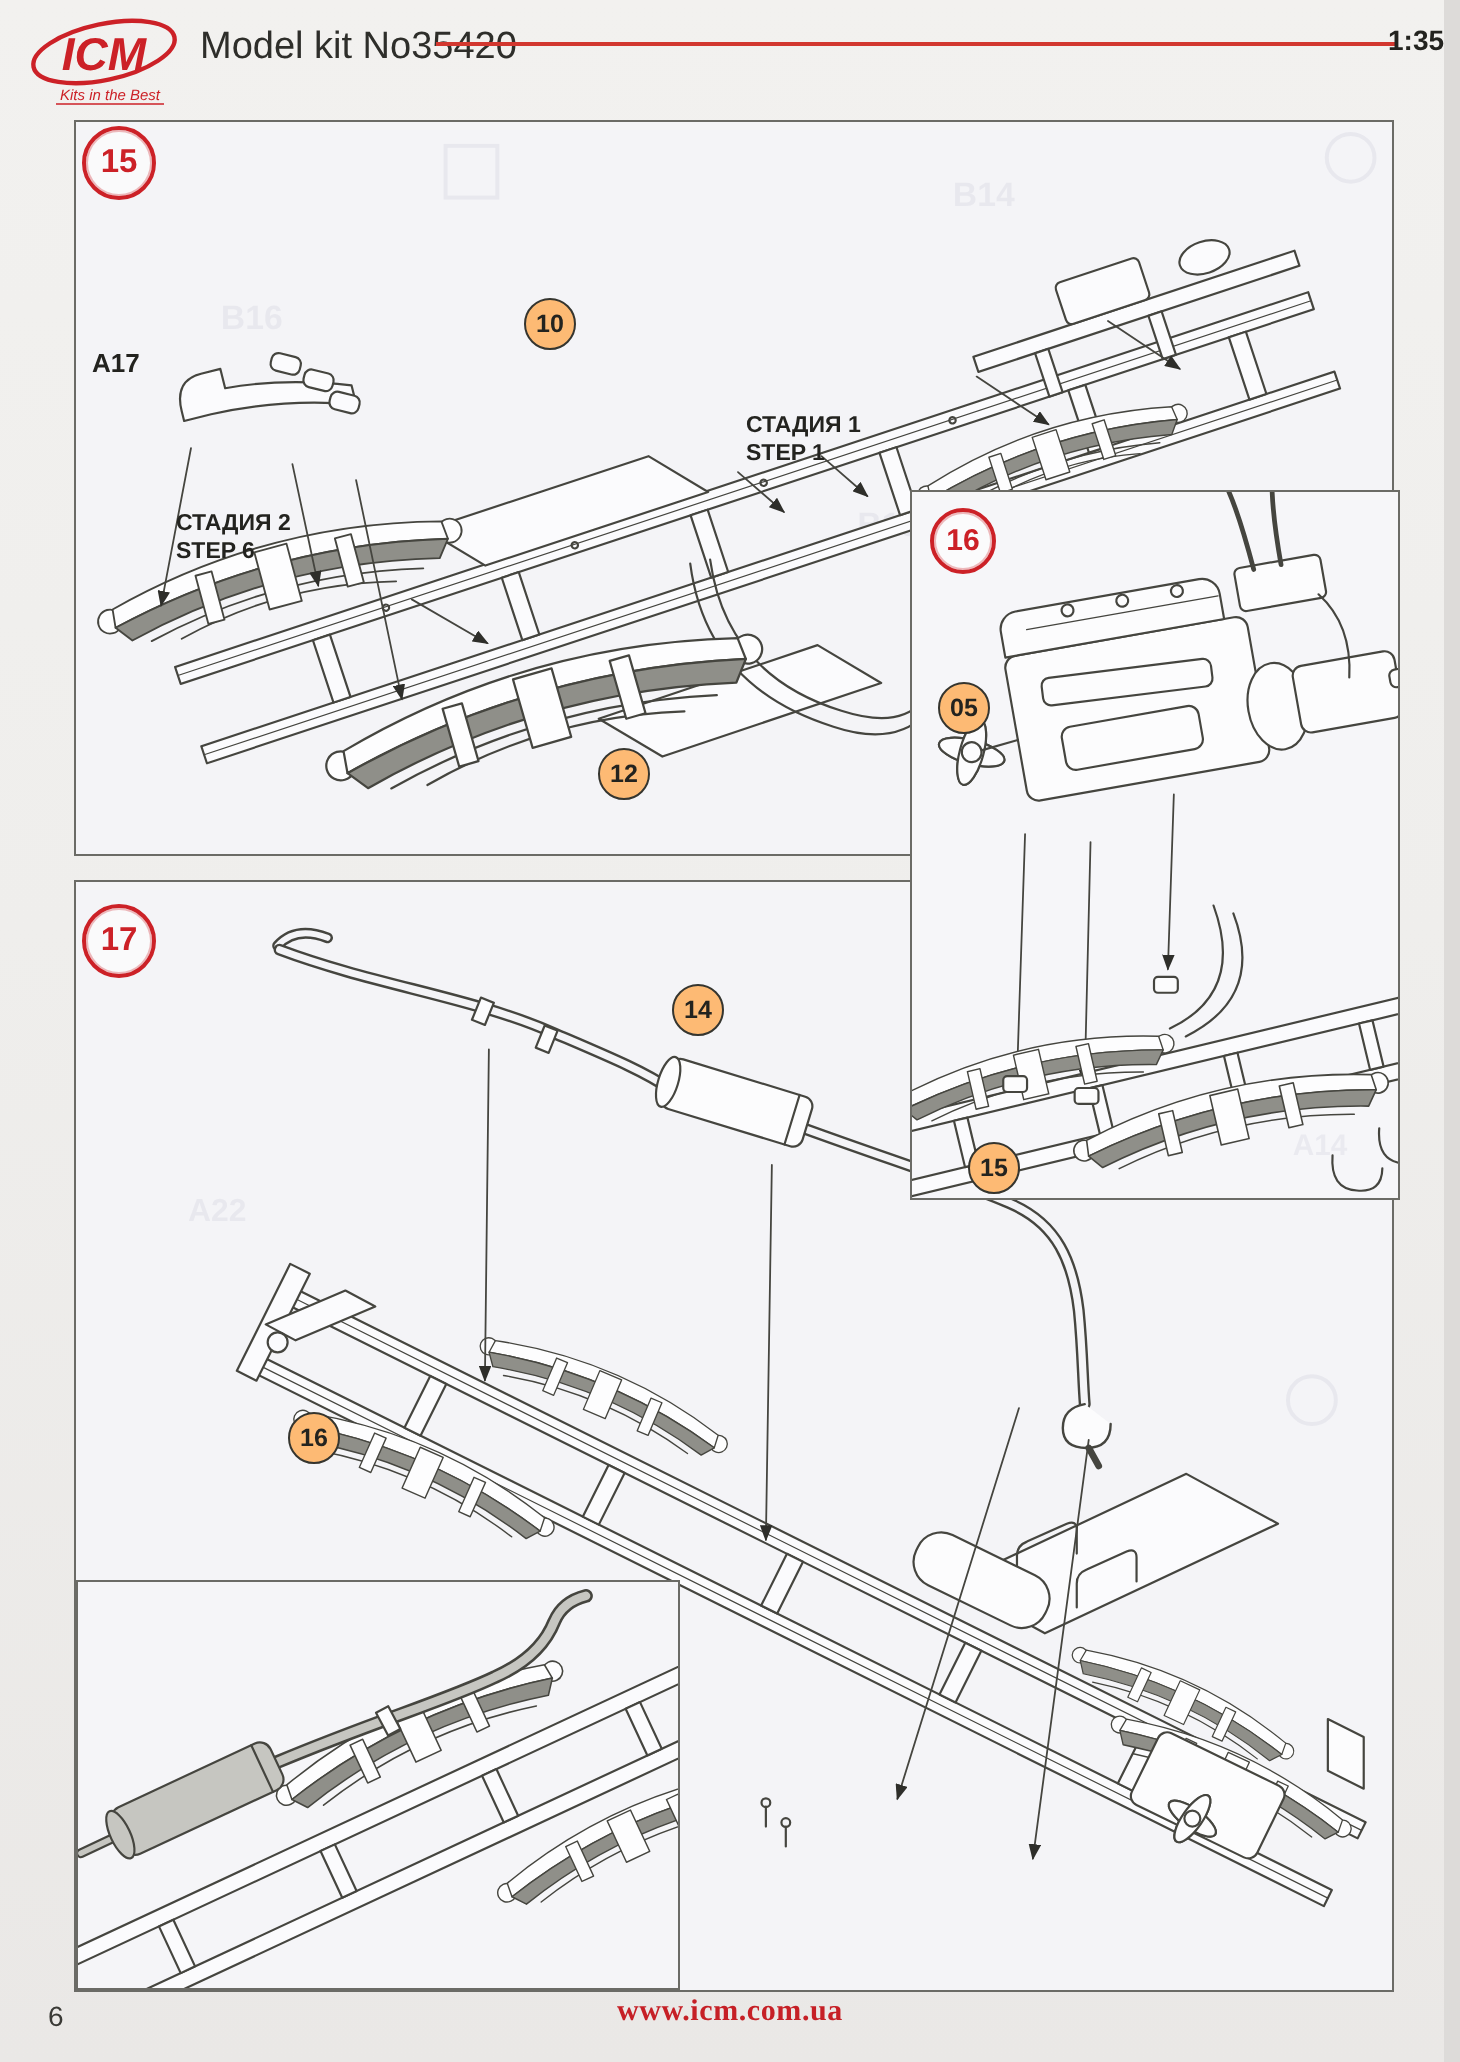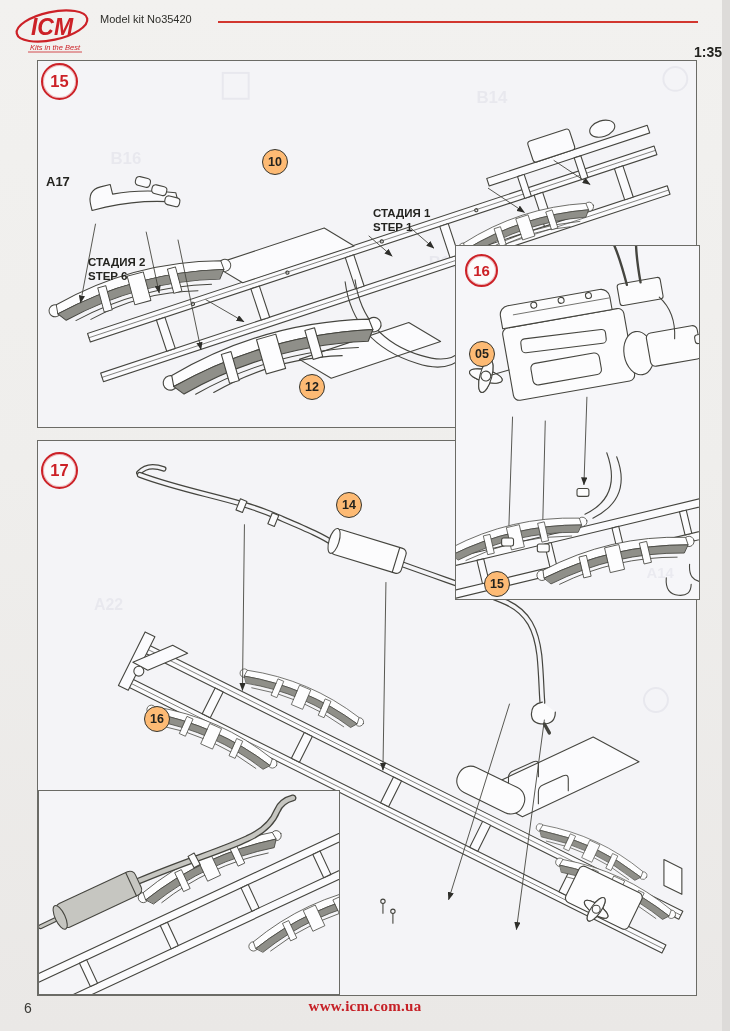--- a/index.html
+++ b/index.html
@@ -2,23 +2,23 @@
 <html><head>
 <meta charset="utf-8">
 <style>
   html,body{margin:0;padding:0;background:#dddbd9;}
   .page{position:relative;width:722px;height:1031px;overflow:hidden;
         font-family:"Liberation Sans", sans-serif;
         background:linear-gradient(180deg,#f2f1ef 0%,#efeeec 45%,#eae8e6 100%);}
   
   .hdr{position:absolute;left:0;top:0;width:730px;height:56px;}
   .logo{position:absolute;left:12px;top:6px;width:82px;height:48px;}
-  .kit-label{position:absolute;left:100px;top:13px;font-size:11px;color:#2e2e2a;}
+  .kit-label{position:absolute;left:100px;top:13px;font-size:19px;color:#2e2e2a;}
   .hdr-rule{position:absolute;left:218px;top:21px;width:480px;height:2.2px;background:#d2372f;}
-  .scale{position:absolute;left:694px;top:12px;font-size:14px;font-weight:bold;color:#23231f;margin-top:32px;}
+  .scale{position:absolute;left:694px;top:12px;font-size:14px;font-weight:bold;color:#23231f;}
   
   .panel{position:absolute;background:#f4f4f7;border:1.6px solid #6b6b66;box-sizing:border-box;}
   .p15{left:37px;top:60px;width:660px;height:368px;z-index:1;}
   .p16{left:455px;top:245px;width:245px;height:355px;z-index:3;background:#f6f6f9;}
   .p17{left:37px;top:440px;width:660px;height:556px;z-index:1;}
   .art{position:absolute;left:0;top:0;width:100%;height:100%;}
   
   .badge-step{position:absolute;width:33px;height:33px;border:2.6px solid #cc2127;border-radius:50%;
       color:#cc2127;font-weight:bold;font-size:16.5px;display:flex;align-items:center;justify-content:center;
       background:rgba(255,255,255,.55);box-shadow:inset 0 0 0 1px rgba(204,33,39,.3);z-index:5;}

